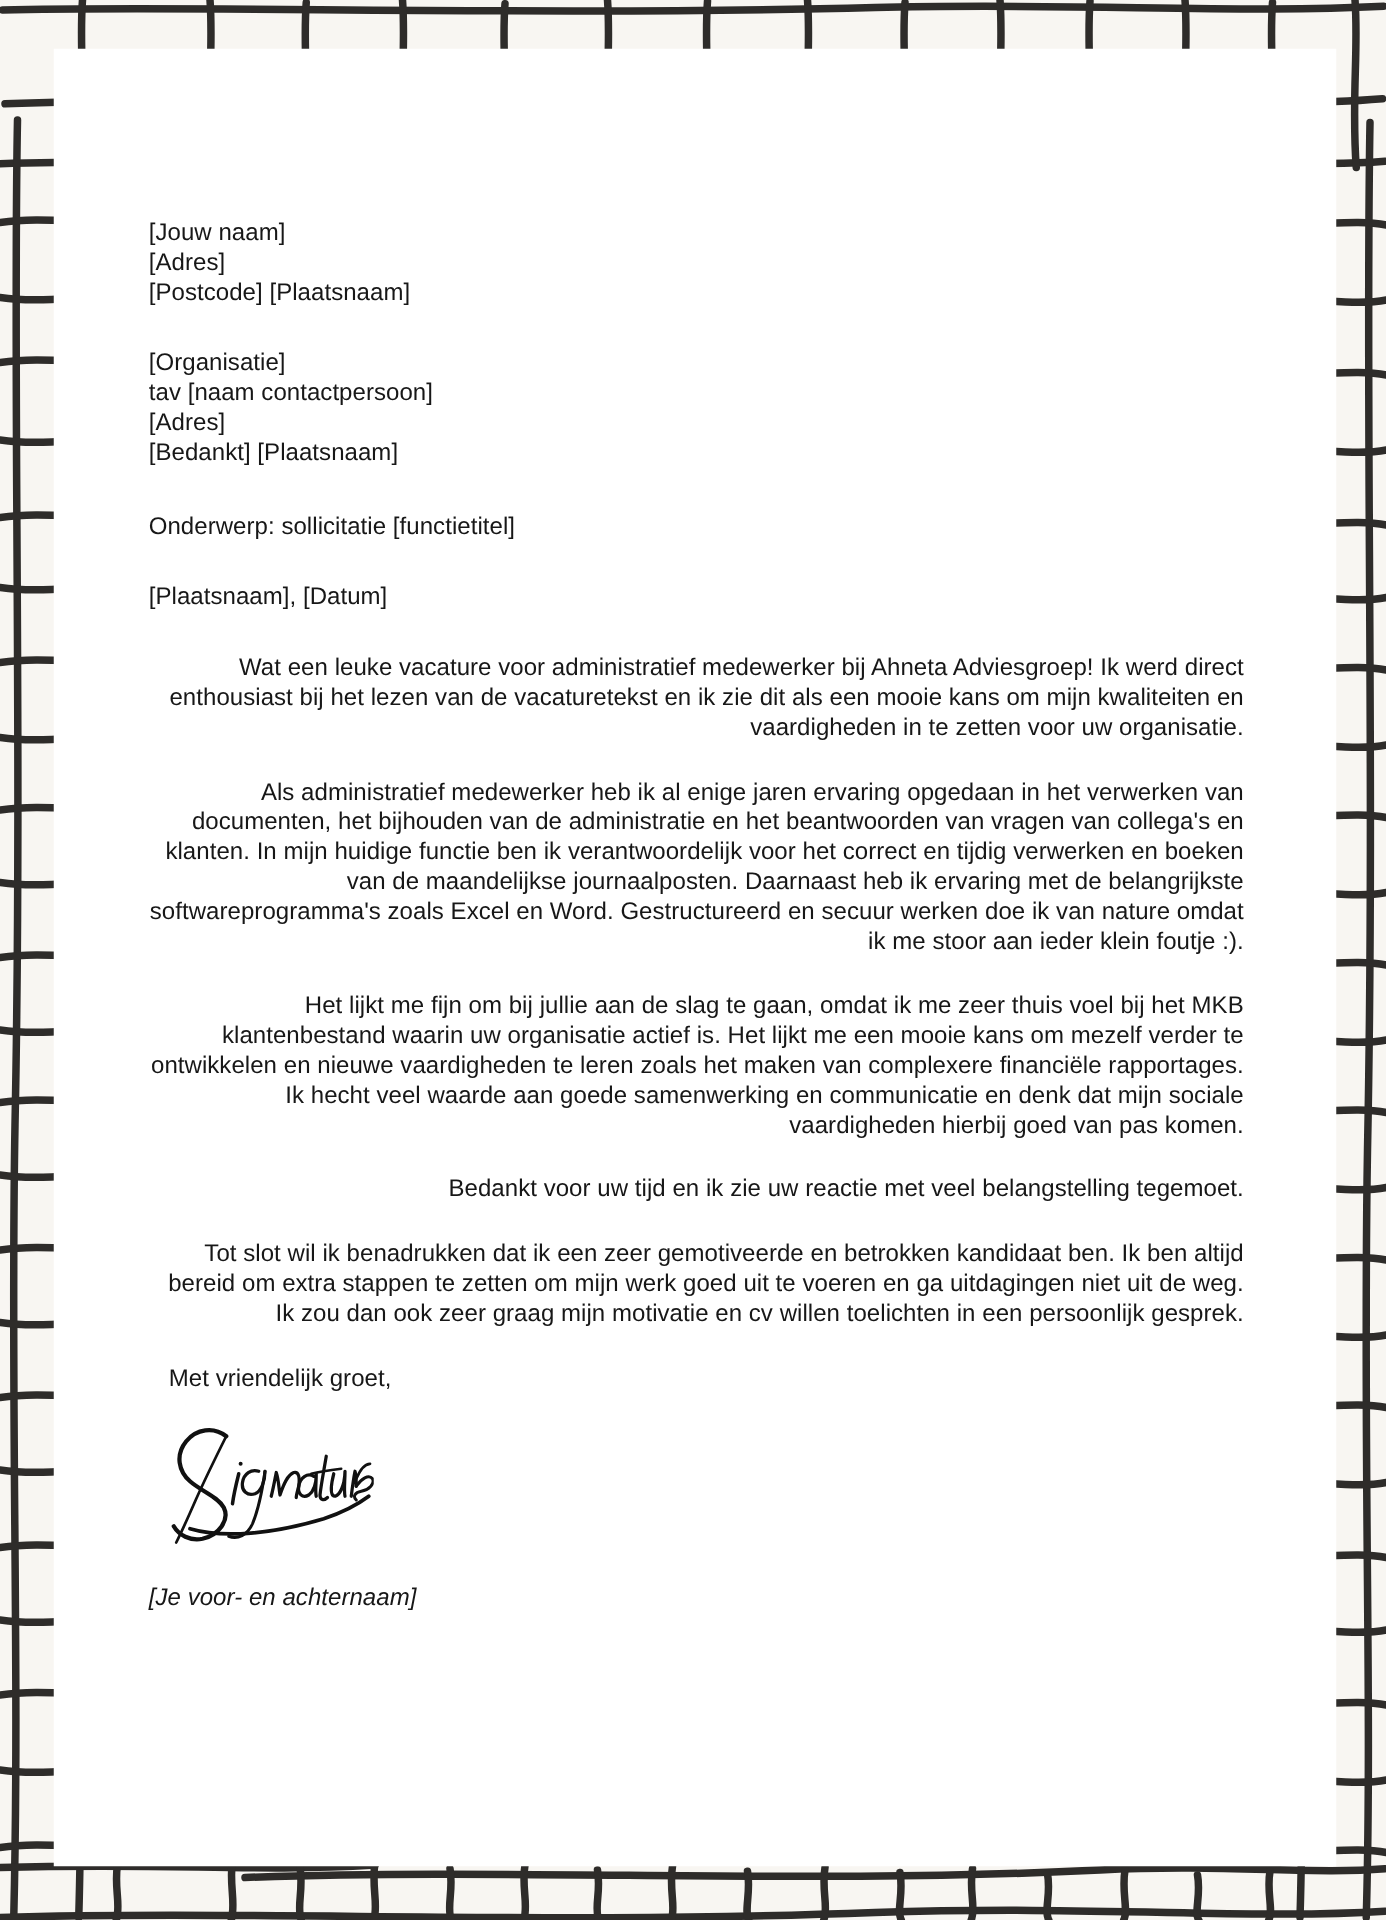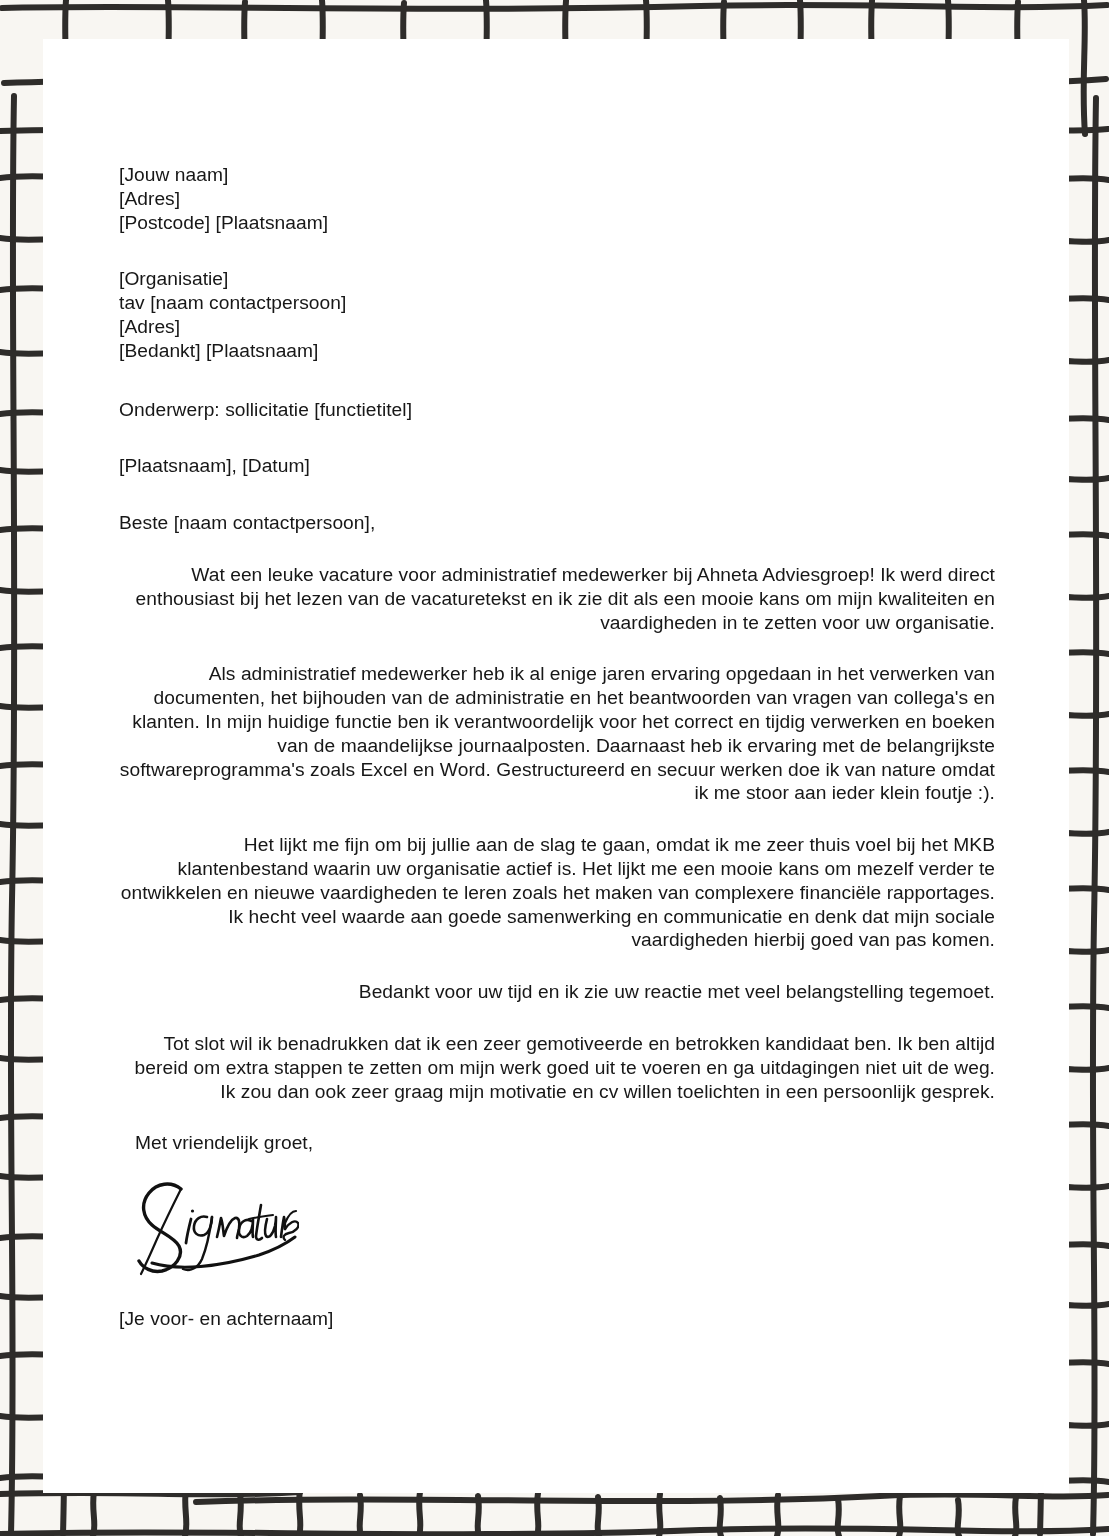--- a/index.html
+++ b/index.html
@@ -41,21 +41,21 @@
     left: 76px;
     top: 120px;
     width: 876px;
     color: #171717;
     font-size: 19.2px;
     line-height: 23.8px;
     letter-spacing: 0.05px;
   }
 
   .addr-block {
-    margin: 4px 0 33px 0;
+    margin: 16px 0 33px 0;
     white-space: pre-line;
   }
 
   .meta-block {
     margin: 0 0 33px 0;
     white-space: pre-line;
   }
 
   .salutation {
     margin: 0 0 28px 0;
@@ -71,20 +71,21 @@
   }
 
   .signature-wrap {
     margin: 12px 0 0 0;
     height: 118px;
   }
   .signature-wrap svg { display: block; }
 
   .signoff-name {
     margin: 22px 0 0 0;
+    font-style: italic;
   }
 
   .spacer-lg { height: 35px; }
 </style>
 </head>
 <body>
 
 <svg id="doodle-border" viewBox="0 0 1109 1536" width="1109" height="1536" xmlns="http://www.w3.org/2000/svg">
   <g stroke="#2e2c2a" stroke-width="6" stroke-linecap="round" fill="none">
 
@@ -196,21 +197,20 @@
 tav [naam contactpersoon]
 [Adres]
 [Bedankt] [Plaatsnaam]</div>
 
     <div class="spacer-lg"></div>
 
     <div class="meta-block" style="margin-top:-33px;">Onderwerp: sollicitatie [functietitel]</div>
 
     <div class="meta-block">[Plaatsnaam], [Datum]</div>
 
-    <div class="salutation">Beste [naam contactpersoon],</div>
 
     <p class="para">Wat een leuke vacature voor administratief medewerker bij Ahneta Adviesgroep! Ik werd direct enthousiast bij het lezen van de vacaturetekst en ik zie dit als een mooie kans om mijn kwaliteiten en vaardigheden in te zetten voor uw organisatie.</p>
 
     <p class="para">Als administratief medewerker heb ik al enige jaren ervaring opgedaan in het verwerken van documenten, het bijhouden van de administratie en het beantwoorden van vragen van collega's en klanten. In mijn huidige functie ben ik verantwoordelijk voor het correct en tijdig verwerken en boeken van de maandelijkse journaalposten. Daarnaast heb ik ervaring met de belangrijkste softwareprogramma's zoals Excel en Word. Gestructureerd en secuur werken doe ik van nature omdat ik me stoor aan ieder klein foutje :).</p>
 
     <p class="para">Het lijkt me fijn om bij jullie aan de slag te gaan, omdat ik me zeer thuis voel bij het MKB klantenbestand waarin uw organisatie actief is. Het lijkt me een mooie kans om mezelf verder te ontwikkelen en nieuwe vaardigheden te leren zoals het maken van complexere financiële rapportages. Ik hecht veel waarde aan goede samenwerking en communicatie en denk dat mijn sociale vaardigheden hierbij goed van pas komen.</p>
 
     <p class="para">Bedankt voor uw tijd en ik zie uw reactie met veel belangstelling tegemoet.</p>
 
     <p class="para">Tot slot wil ik benadrukken dat ik een zeer gemotiveerde en betrokken kandidaat ben. Ik ben altijd bereid om extra stappen te zetten om mijn werk goed uit te voeren en ga uitdagingen niet uit de weg. Ik zou dan ook zeer graag mijn motivatie en cv willen toelichten in een persoonlijk gesprek.</p>

